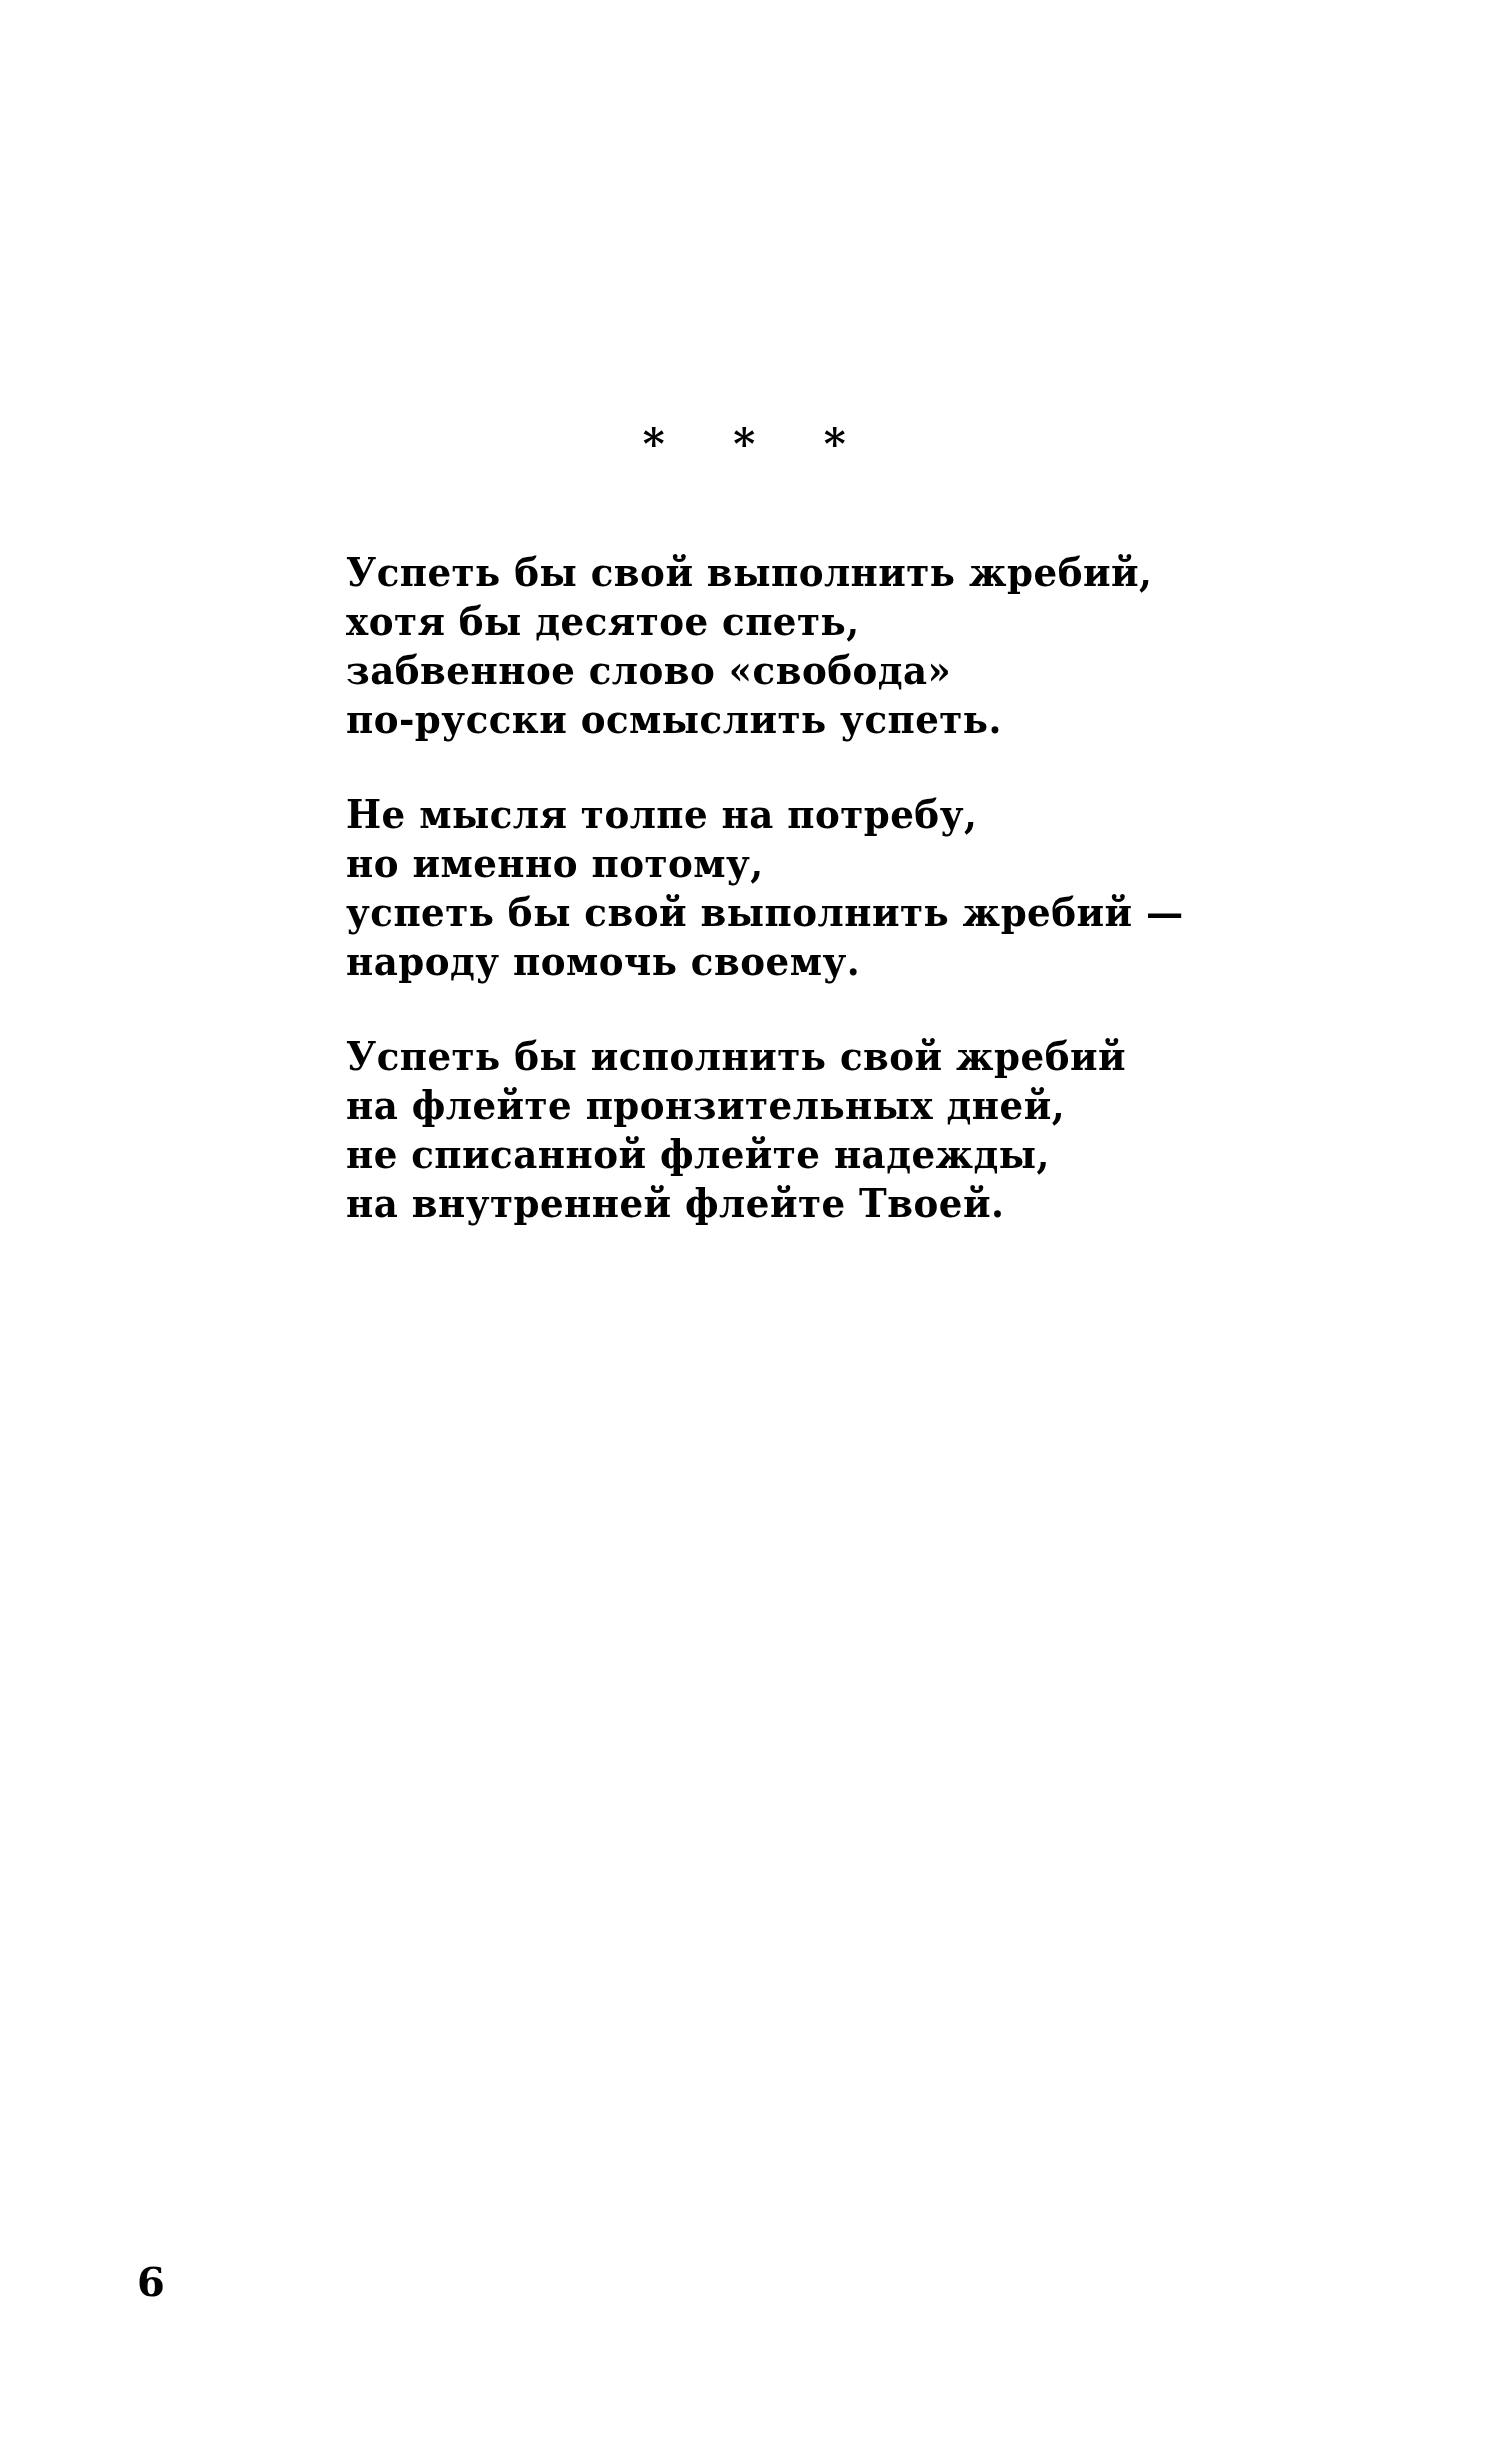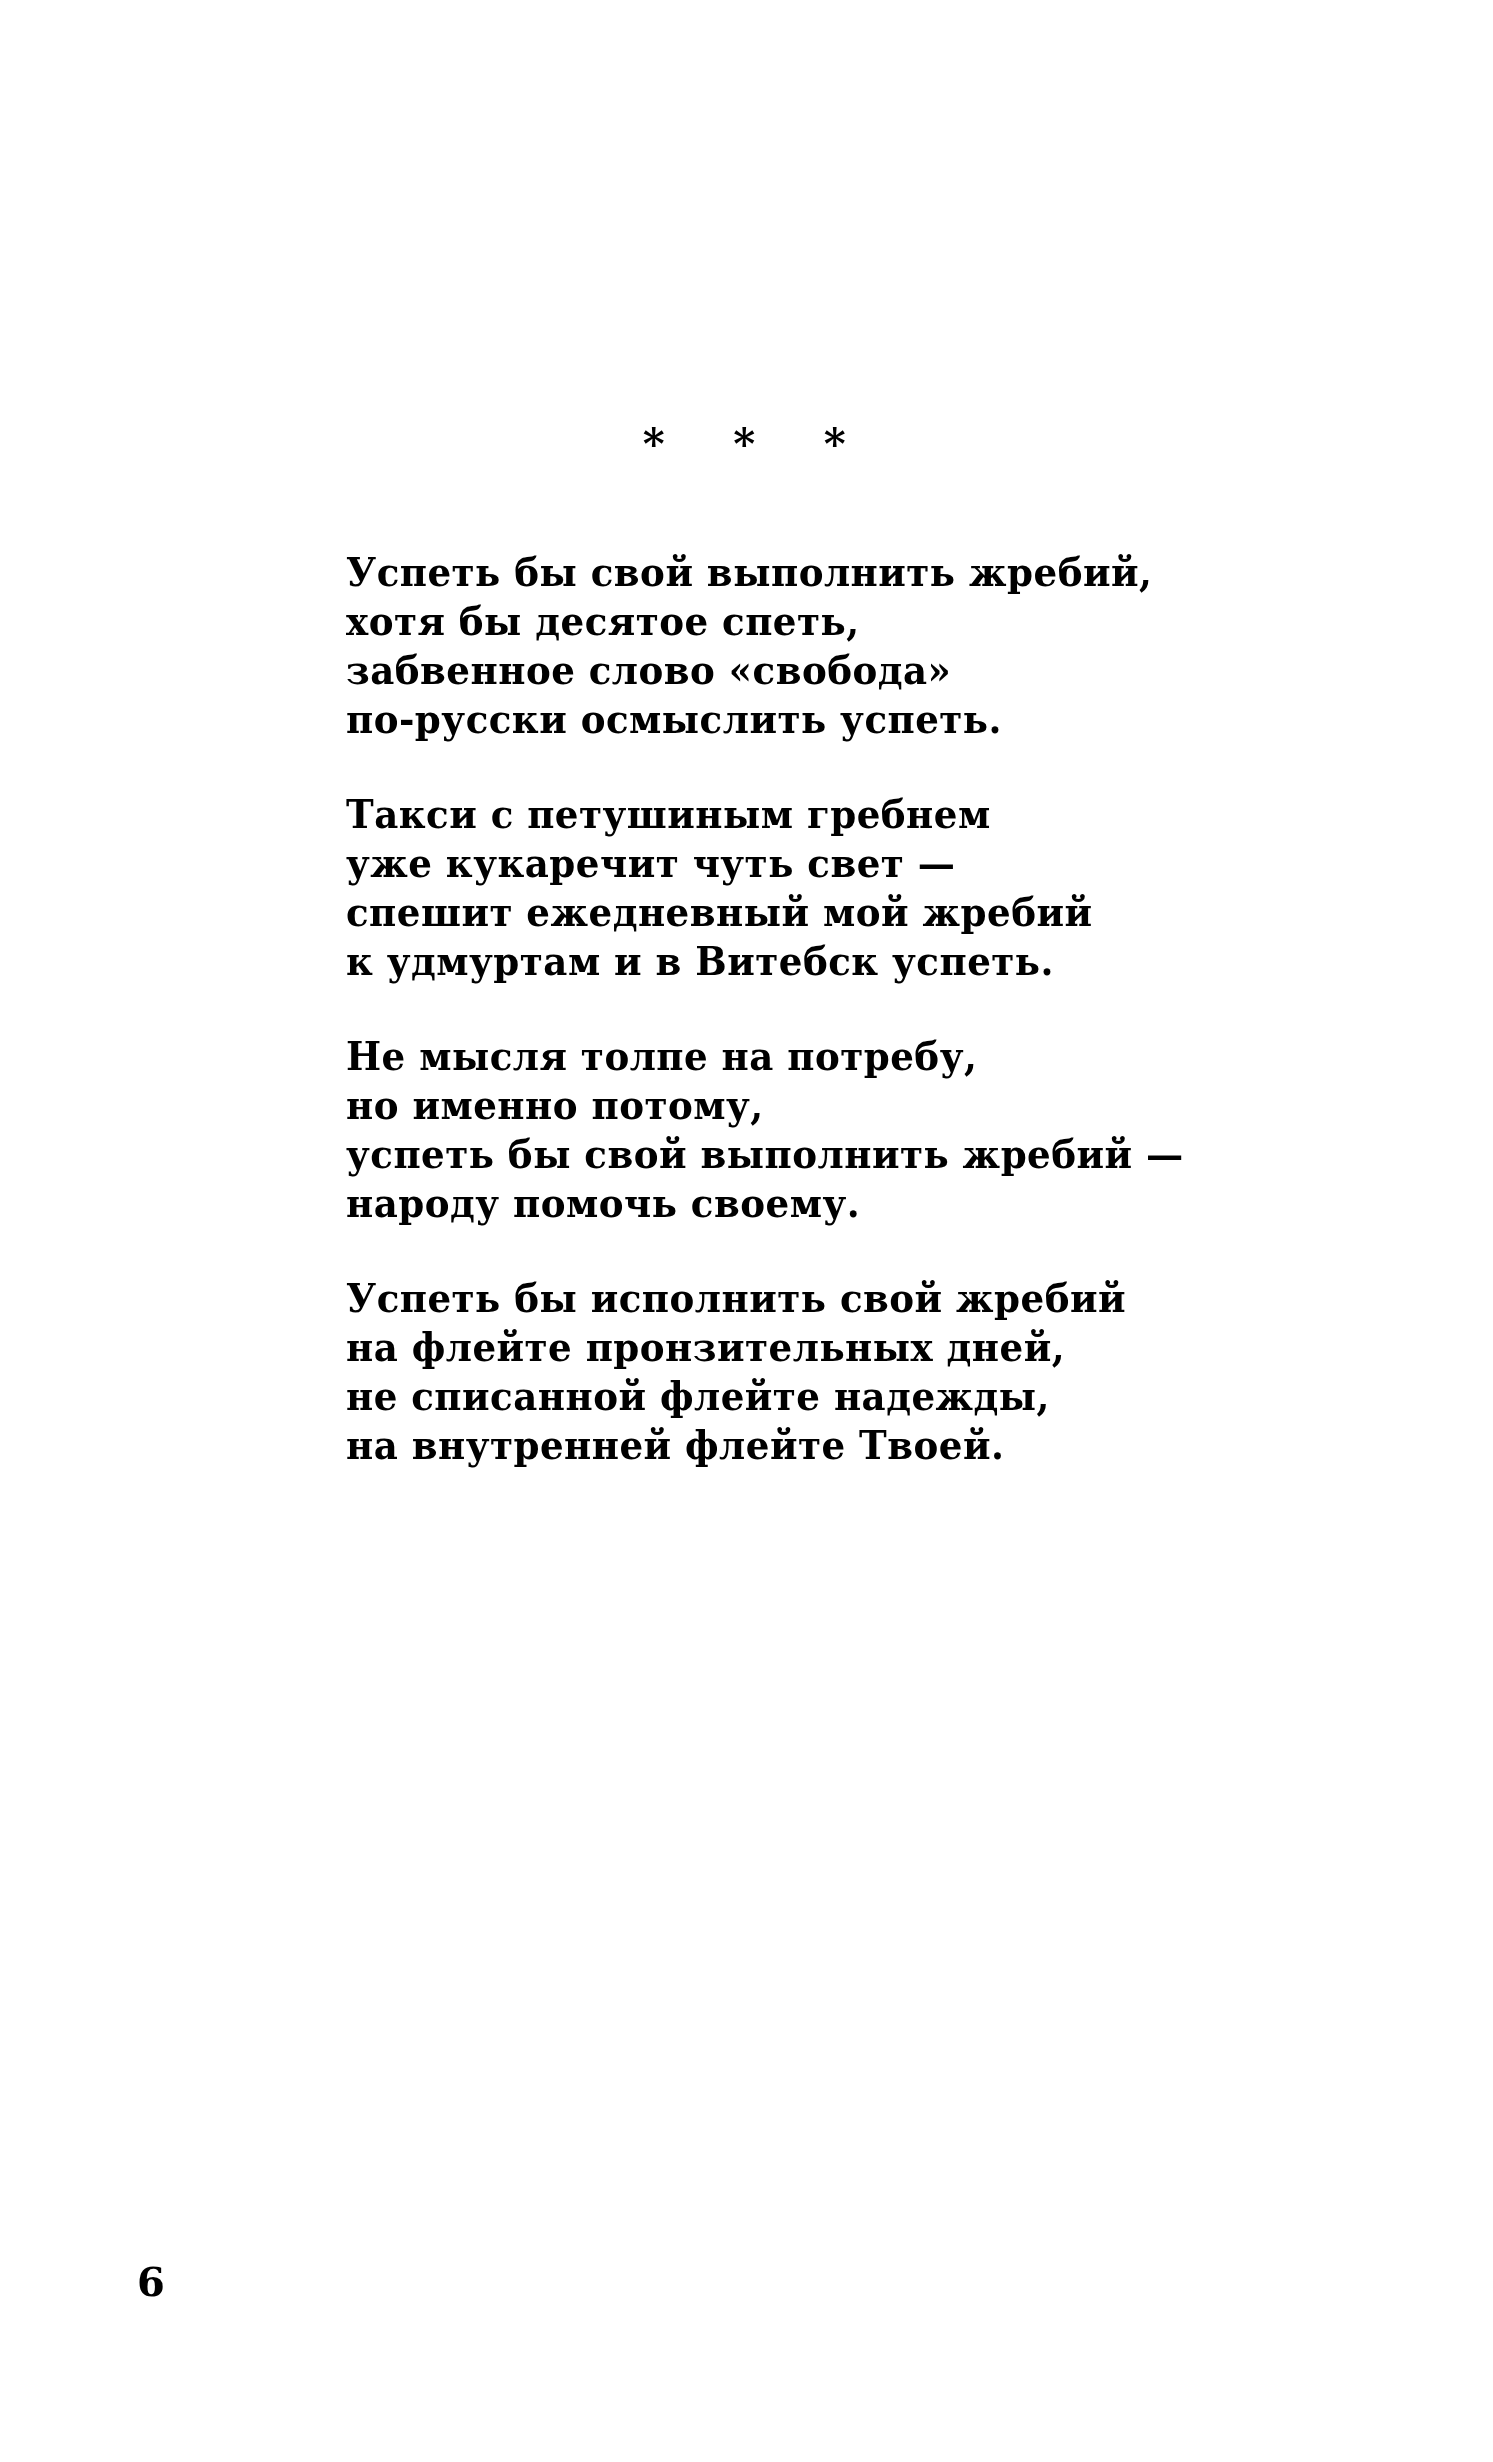--- a/index.html
+++ b/index.html
@@ -63,26 +63,20 @@
 <div class="ornament">* * *</div>
 
 <div class="poem">
   <div class="stanza">
     <span class="line">Успеть бы свой выполнить жребий,</span>
     <span class="line">хотя бы десятое спеть,</span>
     <span class="line">забвенное слово «свобода»</span>
     <span class="line">по-русски осмыслить успеть.</span>
   </div>
   <div class="stanza">
-    <span class="line">Такси с петушиным гребнем</span>
-    <span class="line">уже кукаречит чуть свет —</span>
-    <span class="line">спешит ежедневный мой жребий</span>
-    <span class="line">к удмуртам и в Витебск успеть.</span>
-  </div>
-  <div class="stanza">
     <span class="line">Не мысля толпе на потребу,</span>
     <span class="line">но именно потому,</span>
     <span class="line">успеть бы свой выполнить жребий —</span>
     <span class="line">народу помочь своему.</span>
   </div>
   <div class="stanza">
     <span class="line">Успеть бы исполнить свой жребий</span>
     <span class="line">на флейте пронзительных дней,</span>
     <span class="line">не списанной флейте надежды,</span>
     <span class="line">на внутренней флейте Твоей.</span>

